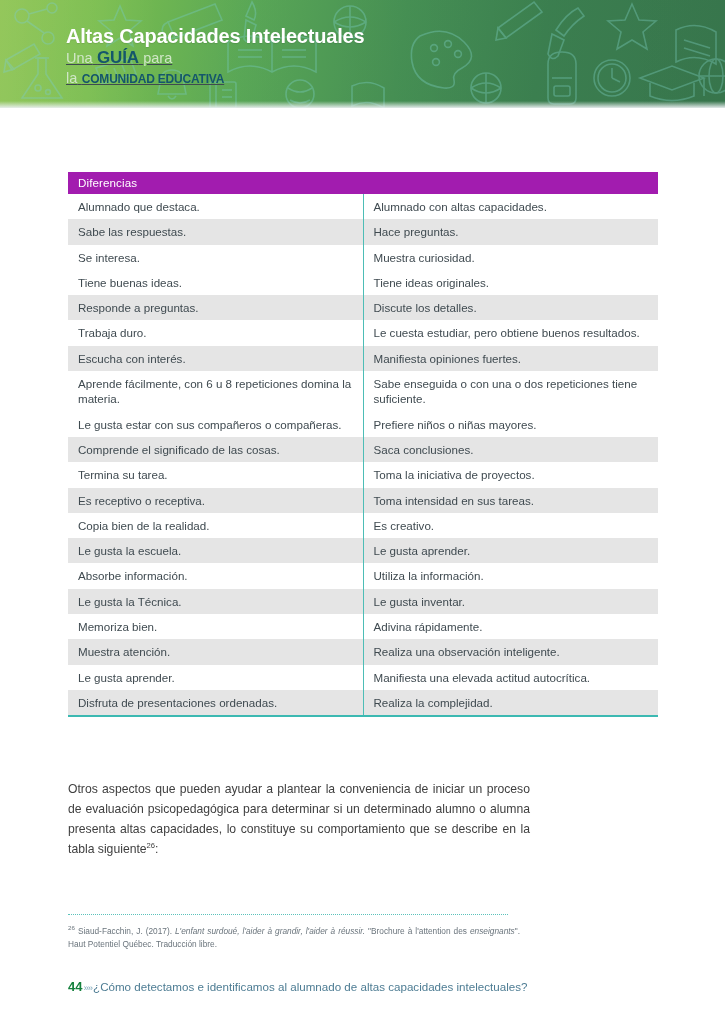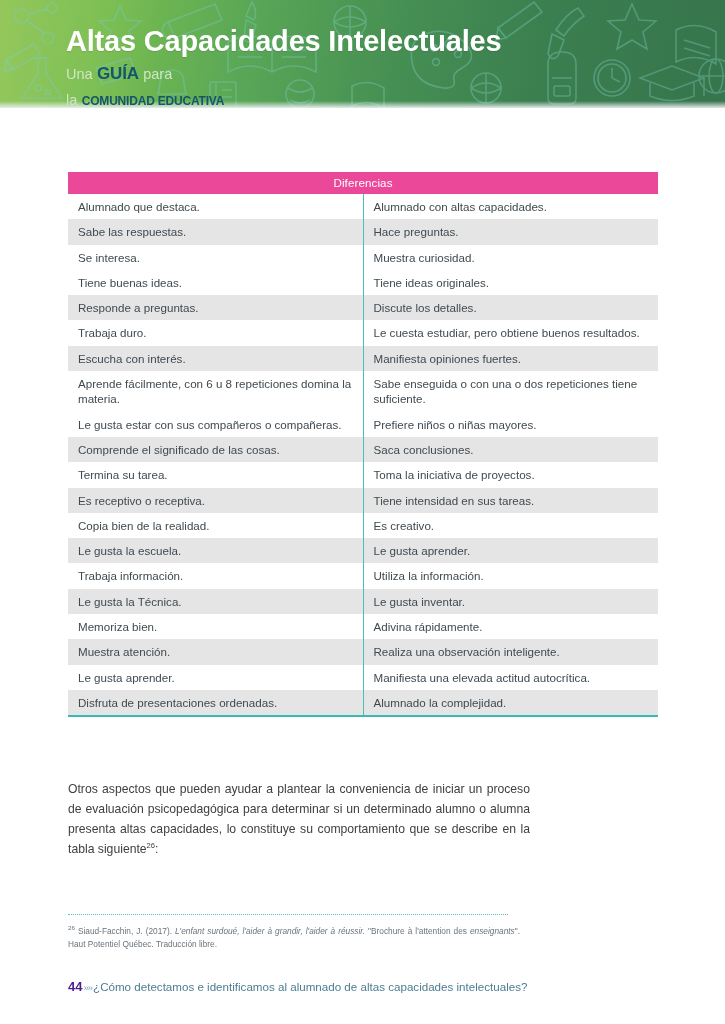--- a/index.html
+++ b/index.html
@@ -44,32 +44,33 @@
     background: linear-gradient(90deg, rgba(255,255,255,.10) 0%, rgba(255,255,255,0) 22%, rgba(0,0,0,.05) 100%);
     pointer-events: none;
   }
   .banner-text {
     position: absolute;
     left: 66px;
     top: 25px;
     z-index: 3;
   }
   .title-main {
-    font-size: 29px;
+    font-size: 20px;
     font-weight: bold;
     color: #ffffff;
     letter-spacing: -0.2px;
     line-height: 1.12;
     white-space: nowrap;
     text-shadow: 0 1px 1px rgba(0,0,0,.10);
   }
   .title-sub1, .title-sub2 {
     line-height: 1.15;
     white-space: nowrap;
-    margin-top: 7px;
+    margin-top: 1px;
+    text-decoration: underline;
   }
   .sub-light {
     font-size: 14.5px;
     color: #cfe6c6;
     font-weight: normal;
   }
   .sub-strong {
     font-size: 17px;
     color: #14566b;
     font-weight: bold;
@@ -99,25 +100,25 @@
     left: 68px;
     top: 64px;
     width: 590px;
   }
   table.diff {
     width: 590px;
     border-collapse: collapse;
     table-layout: fixed;
   }
   table.diff th {
-    background: #ec4899;
+    background: #a21caf;
     color: #ffffff;
     font-size: 11.6px;
     font-weight: normal;
-    text-align: center;
+    text-align: left;
     padding: 4px 10px 5px 10px;
     letter-spacing: .1px;
   }
   table.diff td {
     font-size: 11.6px;
     color: #3f4a50;
     padding: 5px 10px 5px 10px;
     vertical-align: top;
     line-height: 1.32;
   }
@@ -184,21 +185,21 @@
     position: absolute;
     left: 68px;
     top: 871px;
     font-size: 11.6px;
     color: #4d7c93;
     white-space: nowrap;
   }
   .page-num {
     font-weight: bold;
     font-size: 13px;
-    color: #4c1d95;
+    color: #15803d;
   }
   .chev {
     font-size: 9.5px;
     color: #7fa8bb;
     letter-spacing: -1px;
     margin: 0 1px 0 1px;
   }
 </style>
 </head>
 <body>
@@ -412,53 +413,53 @@
           <tr class="stripe">
             <td class="col-a">Comprende el significado de las cosas.</td>
             <td class="col-b">Saca conclusiones.</td>
           </tr>
           <tr class="plain">
             <td class="col-a">Termina su tarea.</td>
             <td class="col-b">Toma la iniciativa de proyectos.</td>
           </tr>
           <tr class="stripe">
             <td class="col-a">Es receptivo o receptiva.</td>
-            <td class="col-b">Tiene intensidad en sus tareas.</td>
+            <td class="col-b">Toma intensidad en sus tareas.</td>
           </tr>
           <tr class="plain">
             <td class="col-a">Copia bien de la realidad.</td>
             <td class="col-b">Es creativo.</td>
           </tr>
           <tr class="stripe">
             <td class="col-a">Le gusta la escuela.</td>
             <td class="col-b">Le gusta aprender.</td>
           </tr>
           <tr class="plain">
-            <td class="col-a">Trabaja información.</td>
+            <td class="col-a">Absorbe información.</td>
             <td class="col-b">Utiliza la información.</td>
           </tr>
           <tr class="stripe">
             <td class="col-a">Le gusta la Técnica.</td>
             <td class="col-b">Le gusta inventar.</td>
           </tr>
           <tr class="plain">
             <td class="col-a">Memoriza bien.</td>
             <td class="col-b">Adivina rápidamente.</td>
           </tr>
           <tr class="stripe">
             <td class="col-a">Muestra atención.</td>
             <td class="col-b">Realiza una observación inteligente.</td>
           </tr>
           <tr class="plain">
             <td class="col-a">Le gusta aprender.</td>
             <td class="col-b">Manifiesta una elevada actitud autocrítica.</td>
           </tr>
           <tr class="stripe last">
             <td class="col-a">Disfruta de presentaciones ordenadas.</td>
-            <td class="col-b">Alumnado la complejidad.</td>
+            <td class="col-b">Realiza la complejidad.</td>
           </tr>
         </tbody>
     </table>
   </div>
 
   <div class="body-para">
     <span>Otros aspectos que pueden ayudar a plantear la conveniencia de iniciar un proceso de evaluación psicopedagógica para determinar si un determinado alumno o alumna presenta altas capacidades, lo constituye su comportamiento que se describe en la tabla siguiente</span><sup>26</sup><span>:</span>
   </div>
 
   <div class="footnote-rule"></div>

